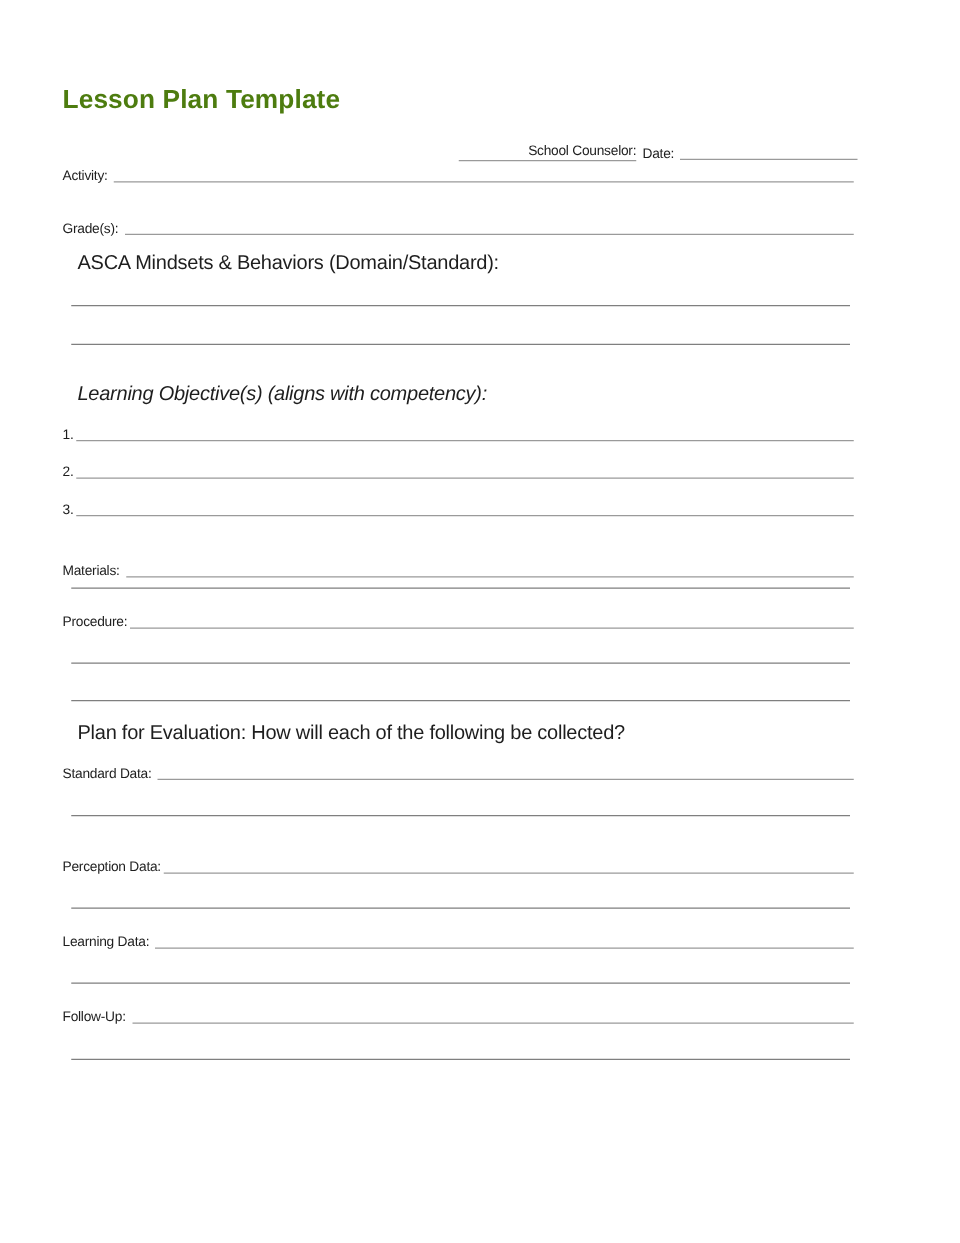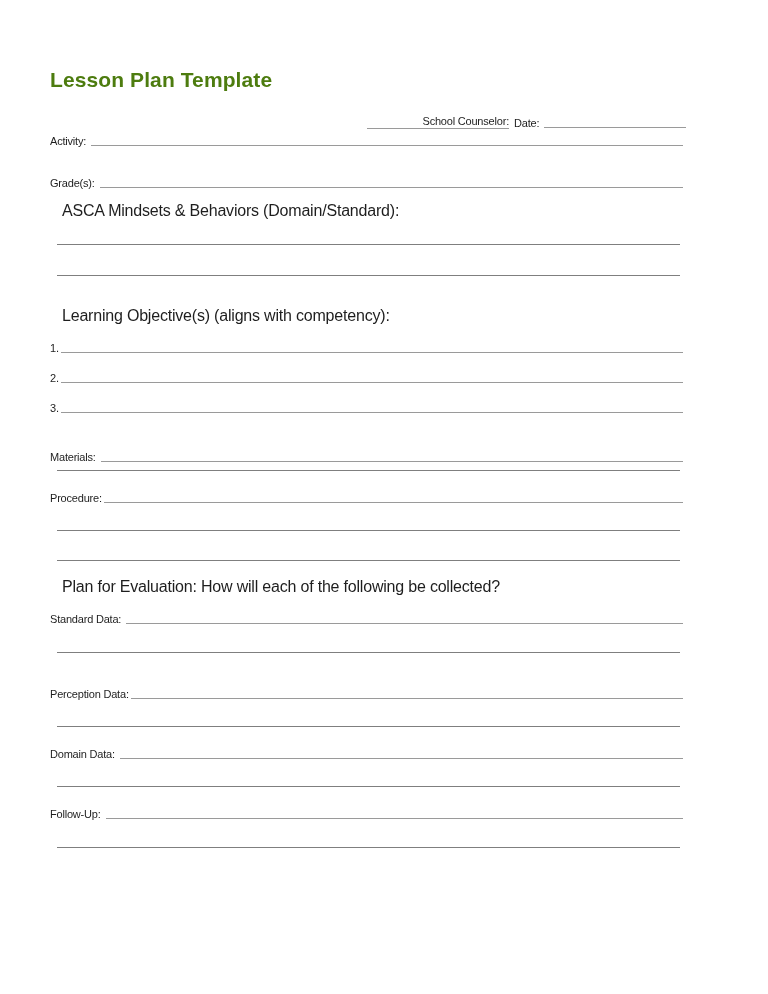--- a/index.html
+++ b/index.html
@@ -100,21 +100,21 @@
 
 <div class="row" style="top:174px; width:633px;">
   <span class="label">Grade(s):</span>
   <input class="fill gap" type="text" value="" style="">
 </div>
 
 <div class="heading" style="top:204px;">ASCA Mindsets &amp; Behaviors (Domain/Standard):</div>
 <input class="blank-line" type="text" style="top: 232px; height: 12px;">
 <input class="blank-line" type="text" style="top: 263px; height: 12px;">
 
-<div class="heading" style="top:309px;">Learning Objective(s) (aligns with competency):</div>
+<div class="heading" style="top:309px;font-style:italic;">Learning Objective(s) (aligns with competency):</div>
 
 <div class="row" style="top:339px; width:633px;">
   <span class="label">1.</span>
   <input class="fill" type="text" value="" style="">
 </div>
 <div class="row" style="top:369px; width:633px;">
   <span class="label">2.</span>
   <input class="fill" type="text" value="" style="">
 </div>
 <div class="row" style="top:399px; width:633px;">
@@ -143,21 +143,21 @@
 </div>
 <input class="blank-line" type="text" style="top: 640px; height: 12px;">
 
 <div class="row" style="top:685px; width:633px;">
   <span class="label">Perception Data:</span>
   <input class="fill" type="text" value="" style="">
 </div>
 <input class="blank-line" type="text" style="top: 714px; height: 12px;">
 
 <div class="row" style="top:745px; width:633px;">
-  <span class="label">Domain Data:</span>
+  <span class="label">Learning Data:</span>
   <input class="fill gap" type="text" value="" style="">
 </div>
 <input class="blank-line" type="text" style="top: 774px; height: 12px;">
 
 <div class="row" style="top:805px; width:633px;">
   <span class="label">Follow-Up:</span>
   <input class="fill gap" type="text" value="" style="">
 </div>
 <input class="blank-line" type="text" style="top: 835px; height: 12px;">
 

